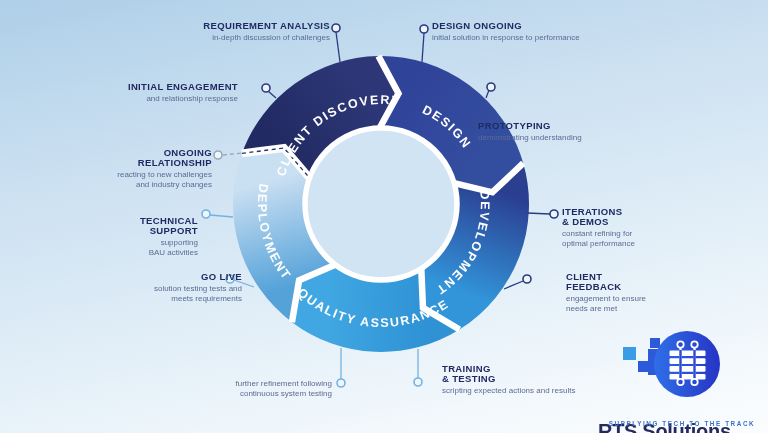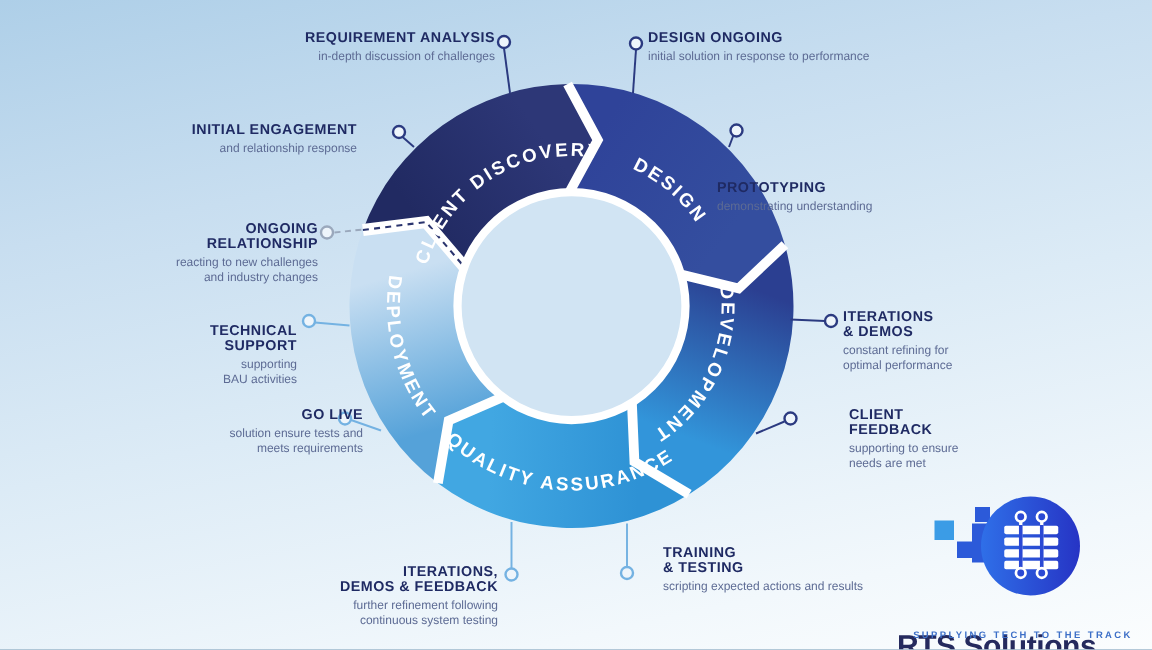--- a/index.html
+++ b/index.html
@@ -155,31 +155,29 @@
   </div>
   <div class="co L" id="co-tech">
     <div class="t">TECHNICAL
 SUPPORT</div>
     <div class="s">supporting
 BAU activities</div>
   </div>
   <div class="co R" id="co-client-fb">
     <div class="t">CLIENT
 FEEDBACK</div>
-    <div class="s">supporting to ensure
+    <div class="s">engagement to ensure
 needs are met</div>
   </div>
   <div class="co L" id="co-golive">
     <div class="t">GO LIVE</div>
-    <div class="s">solution ensure tests and
+    <div class="s">solution testing tests and
 meets requirements</div>
   </div>
   <div class="co L" id="co-idf">
-    <div class="t">ITERATIONS,
-DEMOS &amp; FEEDBACK</div>
     <div class="s">further refinement following
 continuous system testing</div>
   </div>
   <div class="co R" id="co-training">
     <div class="t">TRAINING
 &amp; TESTING</div>
     <div class="s">scripting expected actions and results</div>
   </div>
 
   <div class="logo-text">RTS Solutions</div>

